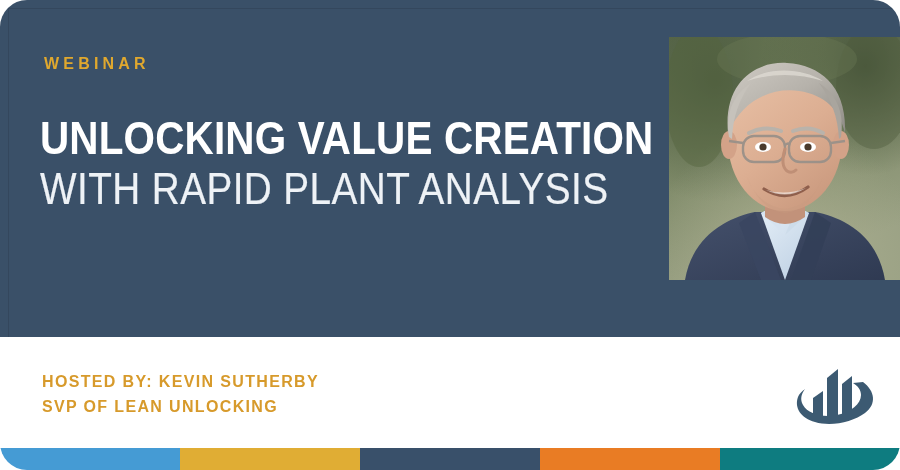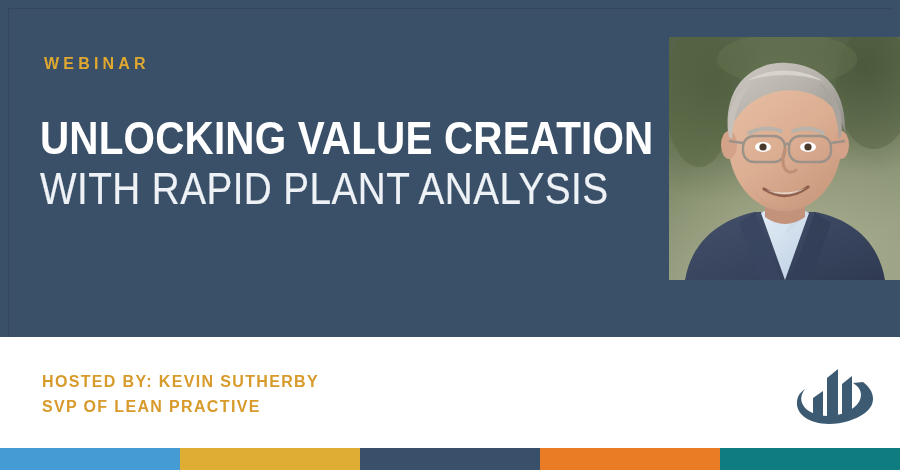--- a/index.html
+++ b/index.html
@@ -10,20 +10,21 @@
   body {
     font-family: "Liberation Sans", sans-serif;
   }
 
   .banner {
     position: relative;
     width: 900px;
     height: 470px;
     overflow: hidden;
     background: #ffffff;
+    border-radius: 27px;
   }
 
   
   .hero {
     position: absolute;
     left: 0;
     top: 0;
     width: 900px;
     height: 337px;
     background: #3a5068;
@@ -261,21 +262,21 @@
         <path d="M97 153 q 21 10 40 -2 q -20 8 -40 2 Z" fill="#ffffff" opacity="0.55"></path>
 
         <path d="M78 140 q 10 28 38 32 q 28 -4 38 -32 q -14 34 -38 36 q -24 -2 -38 -36 Z" fill="#c79a80" opacity="0.38"></path>
       </svg>
     </div>
   </div>
 
   <div class="footer">
     <div class="host-block">
       <span class="host-line">HOSTED BY: KEVIN SUTHERBY</span>
-      <span class="host-line">SVP OF LEAN PRACTIVE</span>
+      <span class="host-line">SVP OF LEAN UNLOCKING</span>
     </div>
   </div>
 
   <div class="logo">
     <svg viewBox="0 0 84 82" xmlns="http://www.w3.org/2000/svg" aria-hidden="true">
       <g fill="#3c5a72">
 
         <path d="M70 32 c 12 9 14 22 2 31 C 60 72, 38 77, 22 72 C 8 68, 1 58, 5 47
                  c 1 -3 4 -6 7 -8 c -4 5 -5 11 -2 16 c 5 9 20 13 34 10
                  c 14 -3 24 -11 24 -20 c 0 -5 -3 -9 -8 -12 z"></path>

